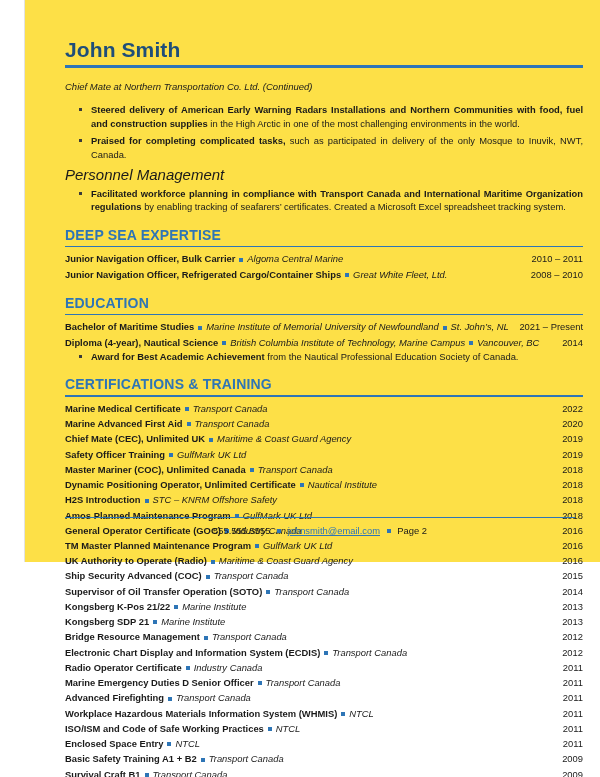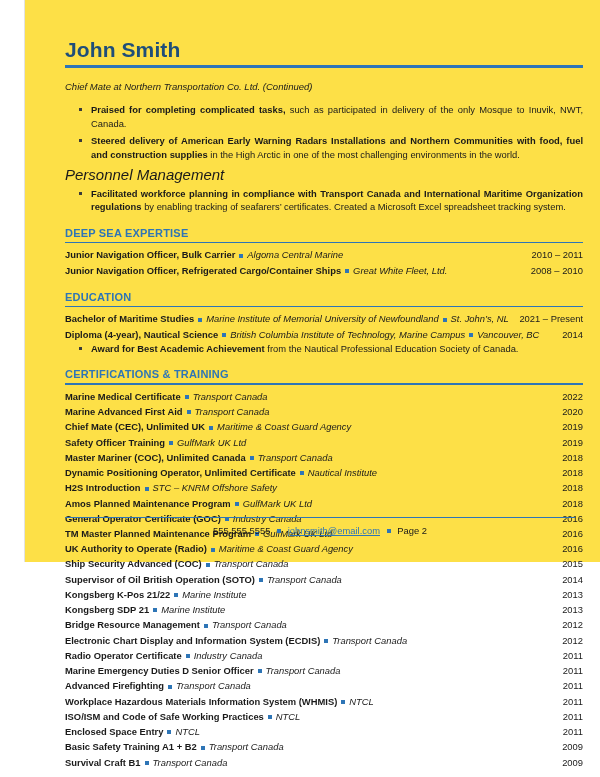--- a/index.html
+++ b/index.html
@@ -77,21 +77,21 @@
     font-weight: normal;
     font-style: italic;
     margin: 3px 0 4px 0;
   }
 
   
   .section {
     margin-top: 13px;
   }
   .section-title {
-    font-size: 11px;
+    font-size: 14px;
     font-weight: bold;
     color: #2E75B6;
     letter-spacing: 0.2px;
     padding-bottom: 3px;
   }
   .section-rule {
     height: 1.5px;
     background: #2E75B6;
     margin-bottom: 4px;
   }
@@ -146,22 +146,22 @@
 </head>
 <body>
 
 <div class="page">
 
   <div class="name">John Smith</div>
   <div class="name-rule"></div>
   <div class="subtitle">Chief Mate at Northern Transportation Co. Ltd. (Continued)</div>
 
   <ul class="bullets" id="intro-bullets">
+      <li><b>Steered delivery of American Early Warning Radars Installations and Northern Communities with food, fuel and construction supplies</b><span> in the High Arctic in one of the most challenging environments in the world.</span></li>
       <li><b>Praised for completing complicated tasks,</b><span> such as participated in delivery of the only Mosque to Inuvik, NWT, Canada.</span></li>
-      <li><b>Steered delivery of American Early Warning Radars Installations and Northern Communities with food, fuel and construction supplies</b><span> in the High Arctic in one of the most challenging environments in the world.</span></li>
     </ul>
 
   <div class="subhead">Personnel Management</div>
 
   <ul class="bullets" id="intro-sub-bullets">
       <li><b>Facilitated workforce planning in compliance with Transport Canada and International Maritime Organization regulations</b><span> by enabling tracking of seafarers’ certificates. Created a Microsoft Excel spreadsheet tracking system.</span></li>
     </ul>
 
   <div class="section">
     <div class="section-title">DEEP SEA EXPERTISE</div>
@@ -242,21 +242,21 @@
         </div>
         <div class="row">
           <div class="left"><span class="ttl">UK Authority to Operate (Radio)</span><span class="sep"></span><span class="org">Maritime &amp; Coast Guard Agency</span></div>
           <div class="right">2016</div>
         </div>
         <div class="row">
           <div class="left"><span class="ttl">Ship Security Advanced (COC)</span><span class="sep"></span><span class="org">Transport Canada</span></div>
           <div class="right">2015</div>
         </div>
         <div class="row">
-          <div class="left"><span class="ttl">Supervisor of Oil British Operation (SOTO)</span><span class="sep"></span><span class="org">Transport Canada</span></div>
+          <div class="left"><span class="ttl">Supervisor of Oil Transfer Operation (SOTO)</span><span class="sep"></span><span class="org">Transport Canada</span></div>
           <div class="right">2014</div>
         </div>
         <div class="row">
           <div class="left"><span class="ttl">Kongsberg K-Pos 21/22</span><span class="sep"></span><span class="org">Marine Institute</span></div>
           <div class="right">2013</div>
         </div>
         <div class="row">
           <div class="left"><span class="ttl">Kongsberg SDP 21</span><span class="sep"></span><span class="org">Marine Institute</span></div>
           <div class="right">2013</div>
         </div>

